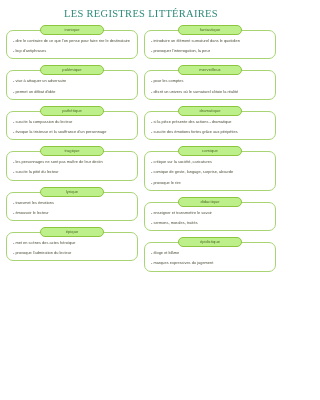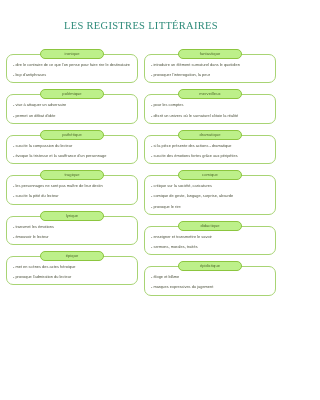--- a/index.html
+++ b/index.html
@@ -23,21 +23,21 @@
   }
   #title {
     text-align: center;
     font-family: "Liberation Serif", serif;
     font-size: 10.5px;
     letter-spacing: 0.3px;
     color: #2e8b7a;
     padding-top: 8px;
     padding-bottom: 4px;
     font-weight: normal;
-    margin: 12px;
+    margin: 0;
     white-space: nowrap;
   }
   #columns {
     display: flex;
     flex-direction: row;
     padding: 2px 6px 0 6px;
     box-sizing: border-box;
     gap: 6px;
   }
   .column {

